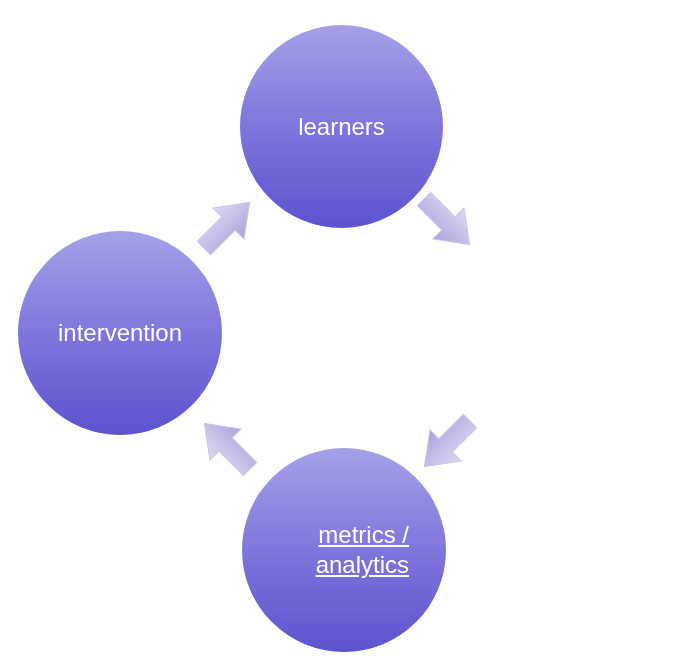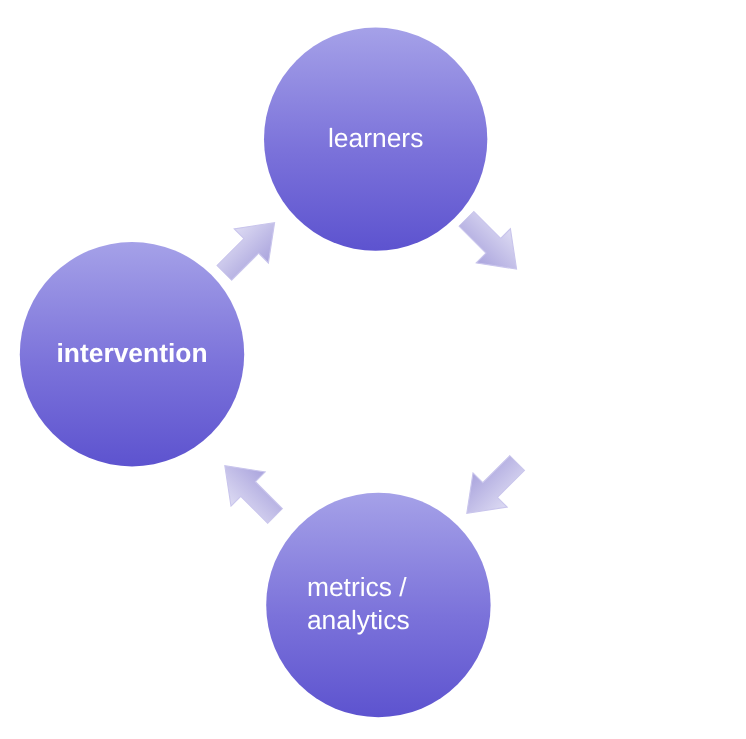--- a/index.html
+++ b/index.html
@@ -15,34 +15,34 @@
     background: #ffffff;
     overflow: hidden;
   }
   .circle {
     position: absolute;
     border-radius: 50%;
     background: linear-gradient(180deg, #a5a1e8 0%, #7b72da 55%, #5d53cf 100%);
     display: flex;
     align-items: center;
     justify-content: center;
-    text-align: left;
+    text-align: right;
     color: #ffffff;
     font-size: 24px;
     line-height: 1.25;
   }
   .circle span {
     display: inline-block;
     max-width: 150px;
   }
   .circle.learners     { left: 240px; top: 25px;  width: 203px; height: 203px; }
   .circle.data         { left: 458px; top: 236px; width: 204px; height: 204px; }
-  .circle.intervention { left: 18px;  top: 220px; width: 204px; height: 204px; font-weight: bold; }
+  .circle.intervention { left: 18px;  top: 231px; width: 204px; height: 204px; }
   .circle.metrics      { left: 242px; top: 448px; width: 204px; height: 204px; }
-  .circle.metrics span { max-width: 130px; }
+  .circle.metrics span { max-width: 130px; text-decoration: underline; }
 
   .arrow {
     position: absolute;
     width: 66px;
     height: 46px;
   }
   .arrow svg { display: block; width: 100%; height: 100%; }
   .arrow-il { left: 227px; top: 225px; transform: translate(-50%, -50%) rotate(-45deg); }
   .arrow-ld { left: 447px; top: 222px; transform: translate(-50%, -50%) rotate(45deg); }
   .arrow-dm { left: 447px; top: 444px; transform: translate(-50%, -50%) rotate(135deg); }

